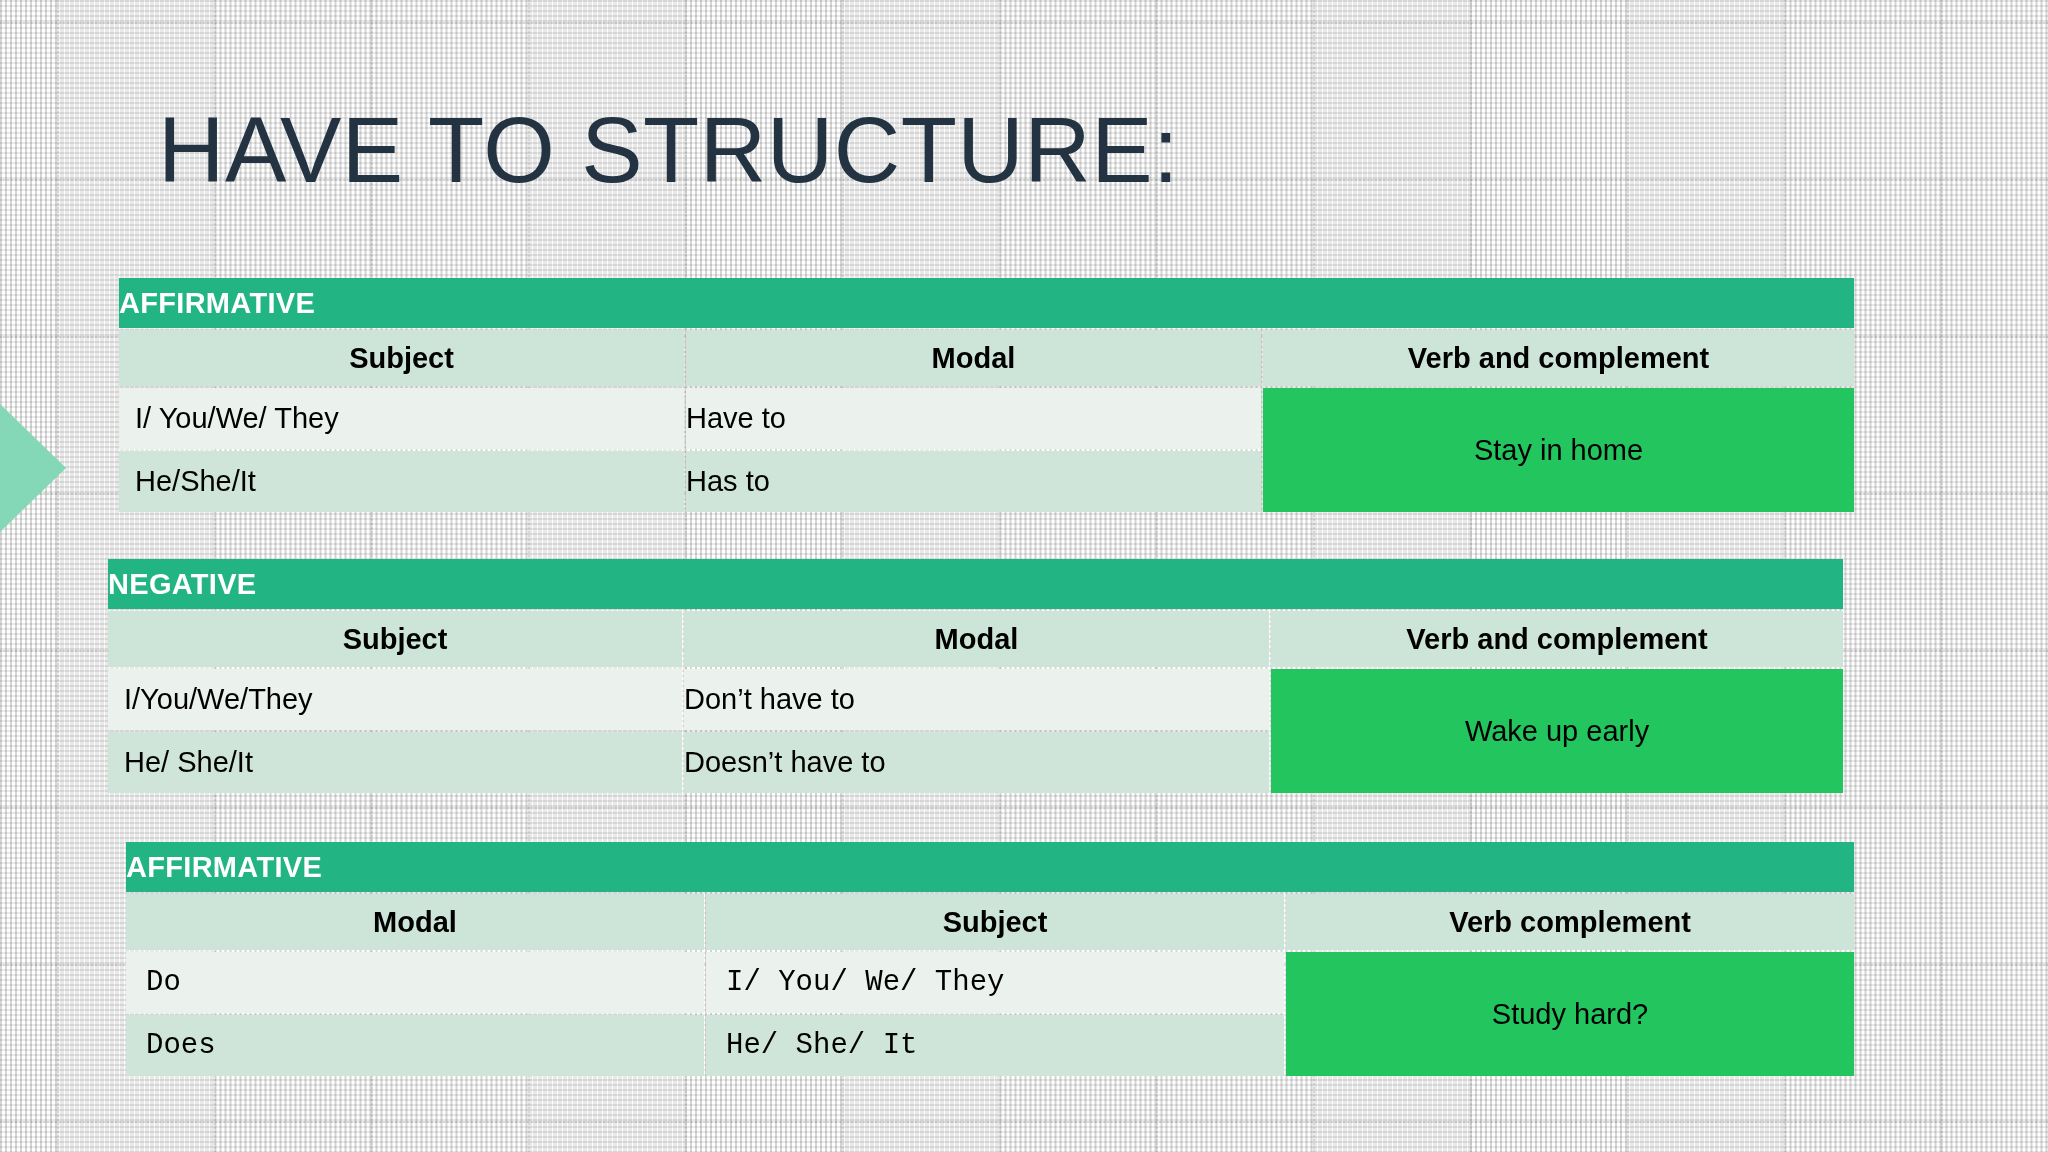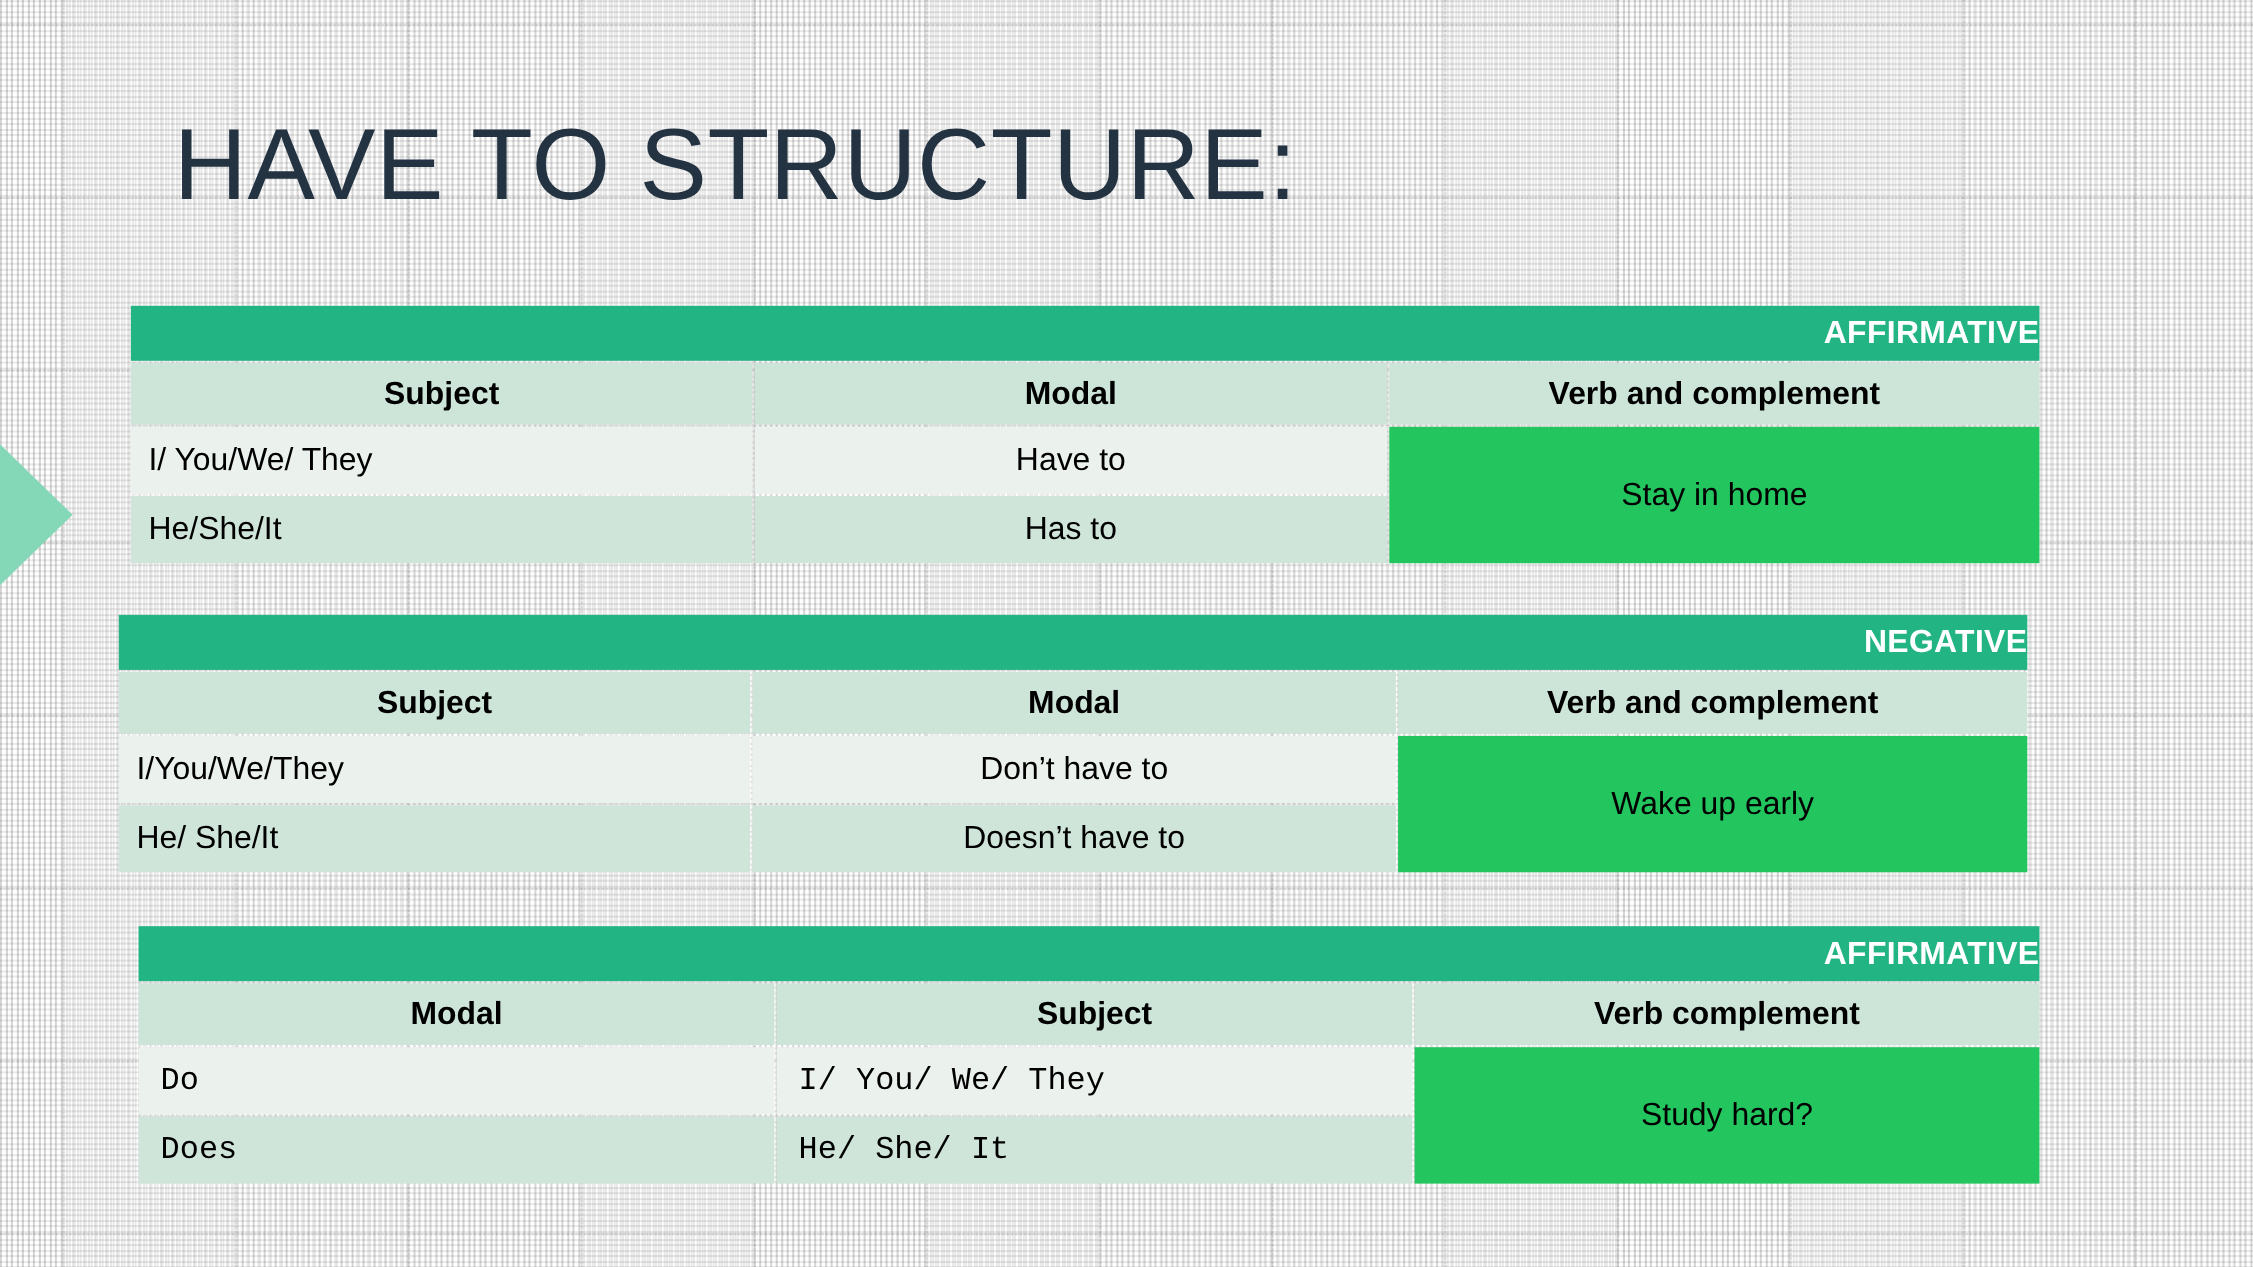--- a/index.html
+++ b/index.html
@@ -98,21 +98,21 @@
   }
   .tbl td {
     padding: 0;
     margin: 0;
   }
 
   .band {
     background: #22b482;
     color: #ffffff;
     font-weight: bold;
-    text-align: right;
+    text-align: left;
     font-size: 29px;
     height: 50px;
     vertical-align: middle;
     letter-spacing: 0.3px;
   }
   .subhead {
     background: #cde5d9;
     color: #000000;
     font-weight: bold;
     text-align: center;
@@ -136,21 +136,21 @@
   }
   .merged {
     background: #22c55e;
     color: #000000;
     font-size: 29px;
     text-align: center;
     vertical-align: middle;
   }
   .c-left   { text-align: left;   padding-left: 16px !important; }
   .c-left2  { text-align: left;   padding-left: 20px !important; font-family: Liberation Mono, monospace; }
-  .c-center { text-align: center; }
+  .c-center { }
 </style>
 </head>
 <body>
 
 <div class="grid-bg"></div>
 <div class="vlines">
   <div class="vline" style="left:57px"></div>
   <div class="vline" style="left:214px"></div>
   <div class="vline" style="left:371px"></div>
   <div class="vline" style="left:528px"></div>

